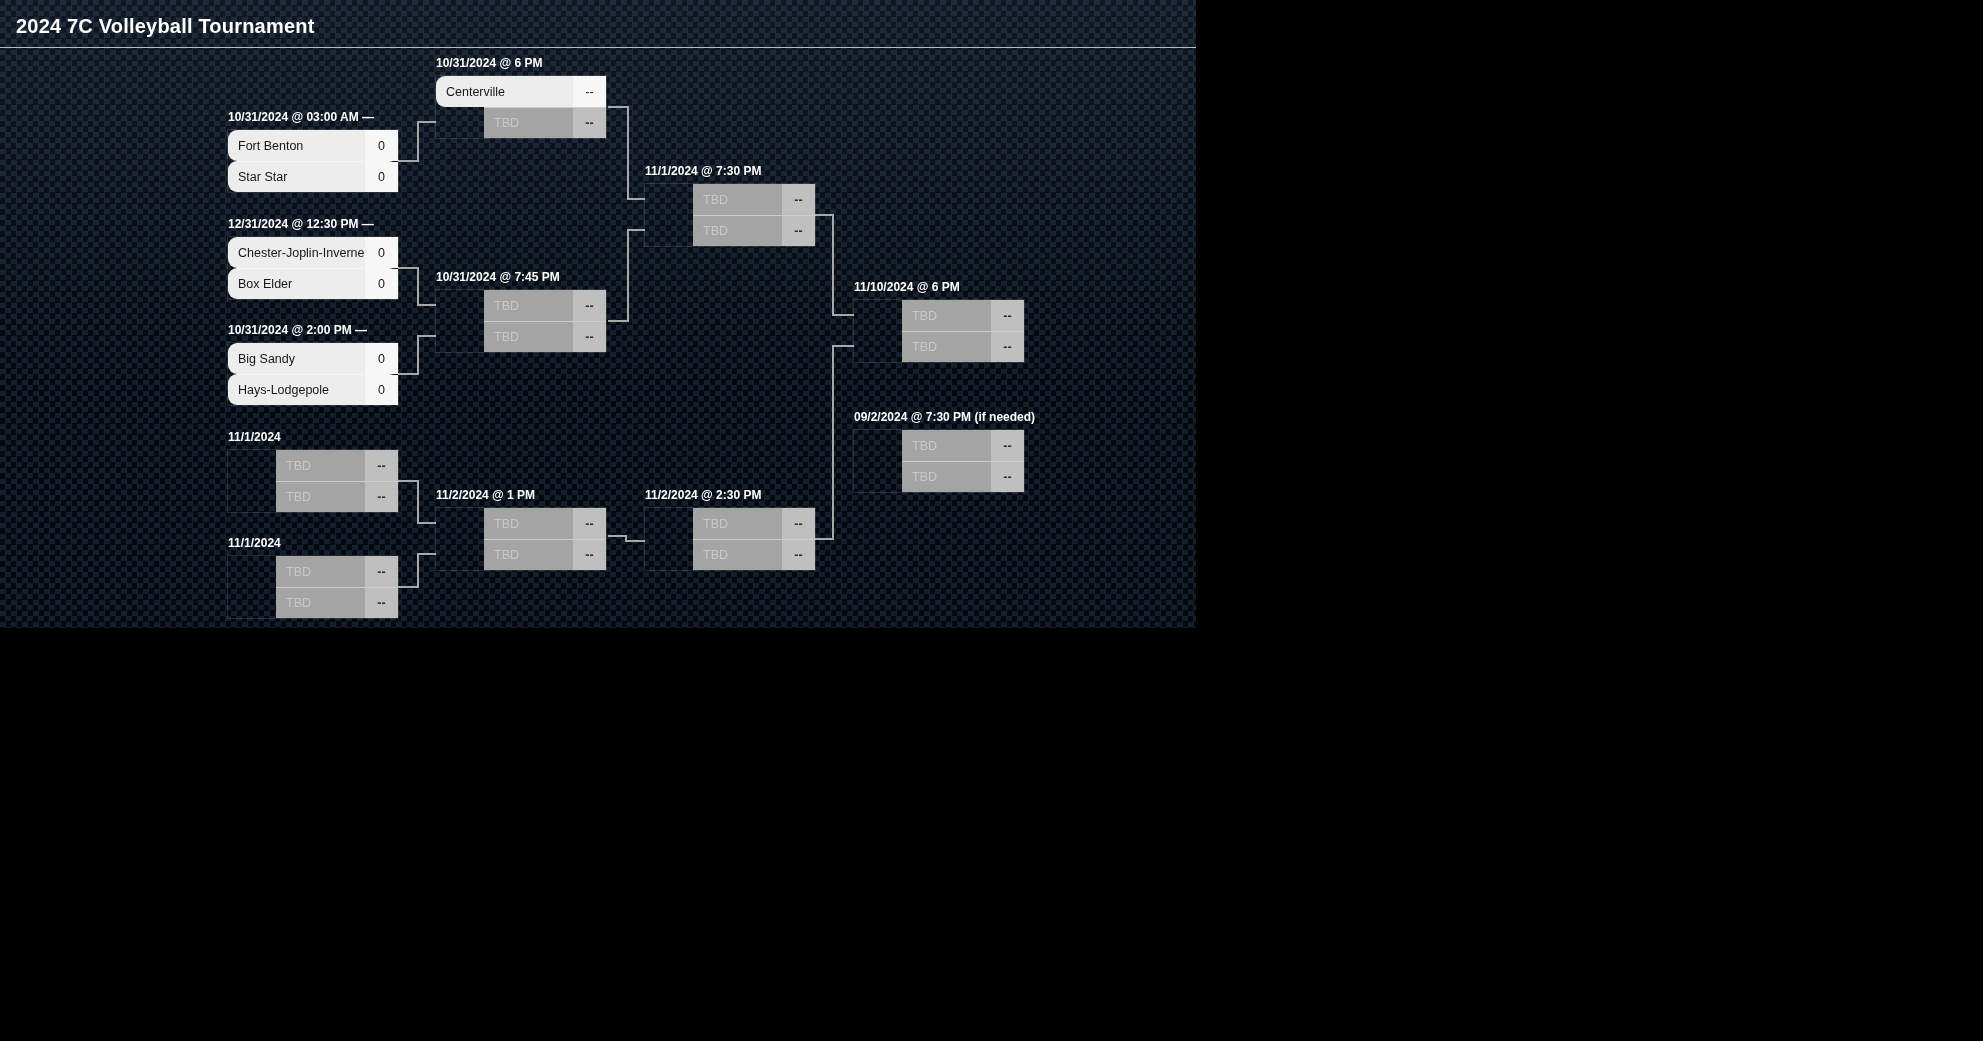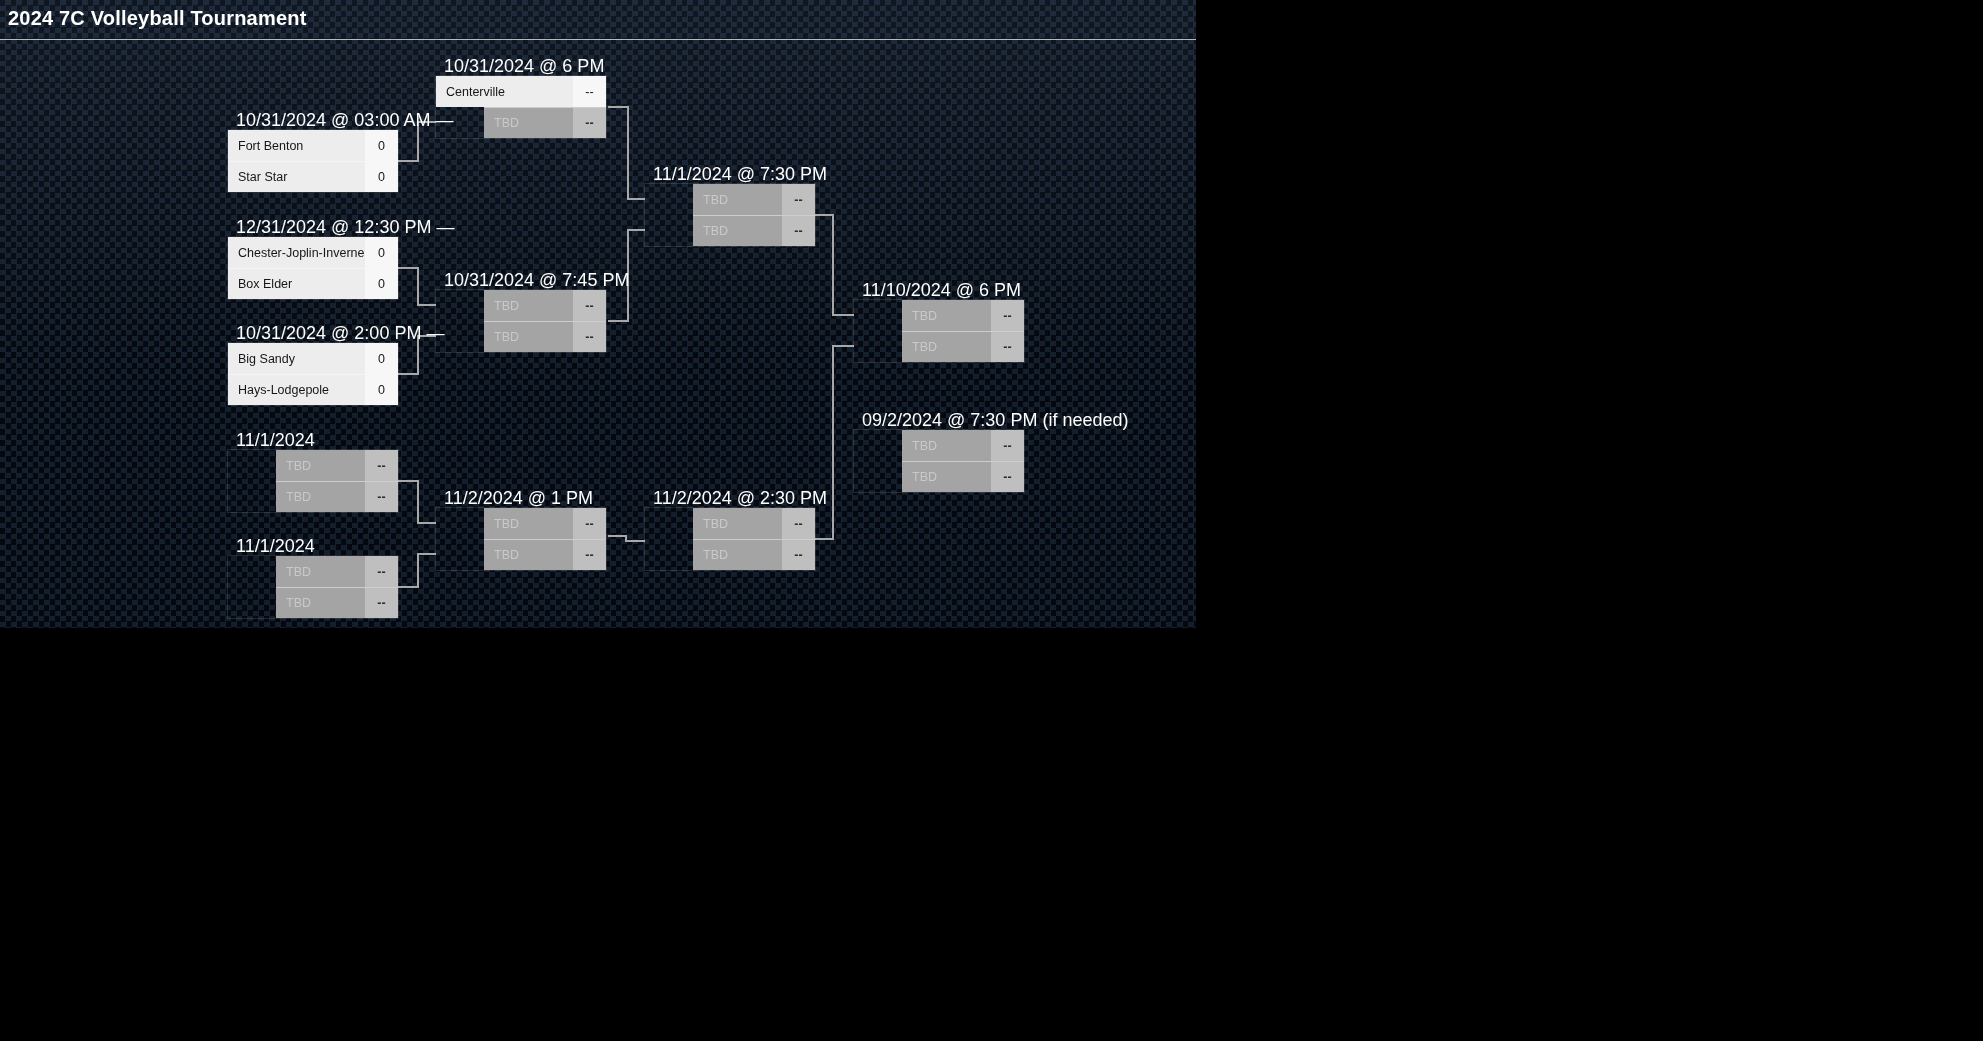--- a/index.html
+++ b/index.html
@@ -13,41 +13,41 @@
     background-color:#04070c;
     background-image:
       linear-gradient(180deg, rgba(120,150,190,0.10), rgba(0,0,0,0) 60%),
       conic-gradient(#141f2d 0 25%, #05080e 0 50%, #141f2d 0 75%, #05080e 0);
     background-size:100% 100%, 11px 11px;
   }
   .titlebar{
     height:40px;box-sizing:border-box;border-bottom:1px solid #b4bcc2;
   }
   .titlebar h1{
-    margin:0;padding:7px 8px 0 8px;font-size:20px;font-weight:bold;color:#ffffff;
+    margin:8px;padding:7px 8px 0 8px;font-size:20px;font-weight:bold;color:#ffffff;
     letter-spacing:0.2px;
   }
   svg.connectors{position:absolute;left:0;top:0;pointer-events:none;}
   .match{position:absolute;width:170px;}
   .match-header{
-    position:absolute;top:-20px;left:8px;white-space:nowrap;
-    color:#ffffff;font-size:18px;font-weight:normal;
+    position:absolute;top:-20px;left:0;white-space:nowrap;
+    color:#ffffff;font-size:12px;font-weight:bold;
   }
   .match-box{width:170px;box-shadow:0 0 0 1px rgba(255,255,255,0.12);}
   .slot{display:flex;height:31px;box-sizing:border-box;align-items:stretch;}
   .slot + .slot{border-top:1px solid rgba(255,255,255,0.45);}
   .slot .name{
     flex:1;display:flex;align-items:center;padding-left:10px;
     font-size:12.5px;white-space:nowrap;overflow:hidden;
   }
   .slot .score{
     width:33px;display:flex;align-items:center;justify-content:center;
     font-size:12.5px;
   }
-  .slot.decided{background:#ededed;}
+  .slot.decided{background:#ededed;border-radius:9px;}
   .slot.decided .name{color:#161616;}
   .slot.decided .score{background:#f7f7f7;color:#161616;}
   .slot.tbd{background:#a4a4a4;margin-left:48px;}
   .slot.tbd .name{color:#c9c9c9;}
   .slot.tbd .score{background:#bfbfbf;color:#2d2d2d;font-weight:bold;}
   
   #m-r1-1{left:228px;top:130px}
   #m-r1-2{left:228px;top:237px}
   #m-r1-3{left:228px;top:343px}
   #m-r1-4{left:228px;top:450px}

